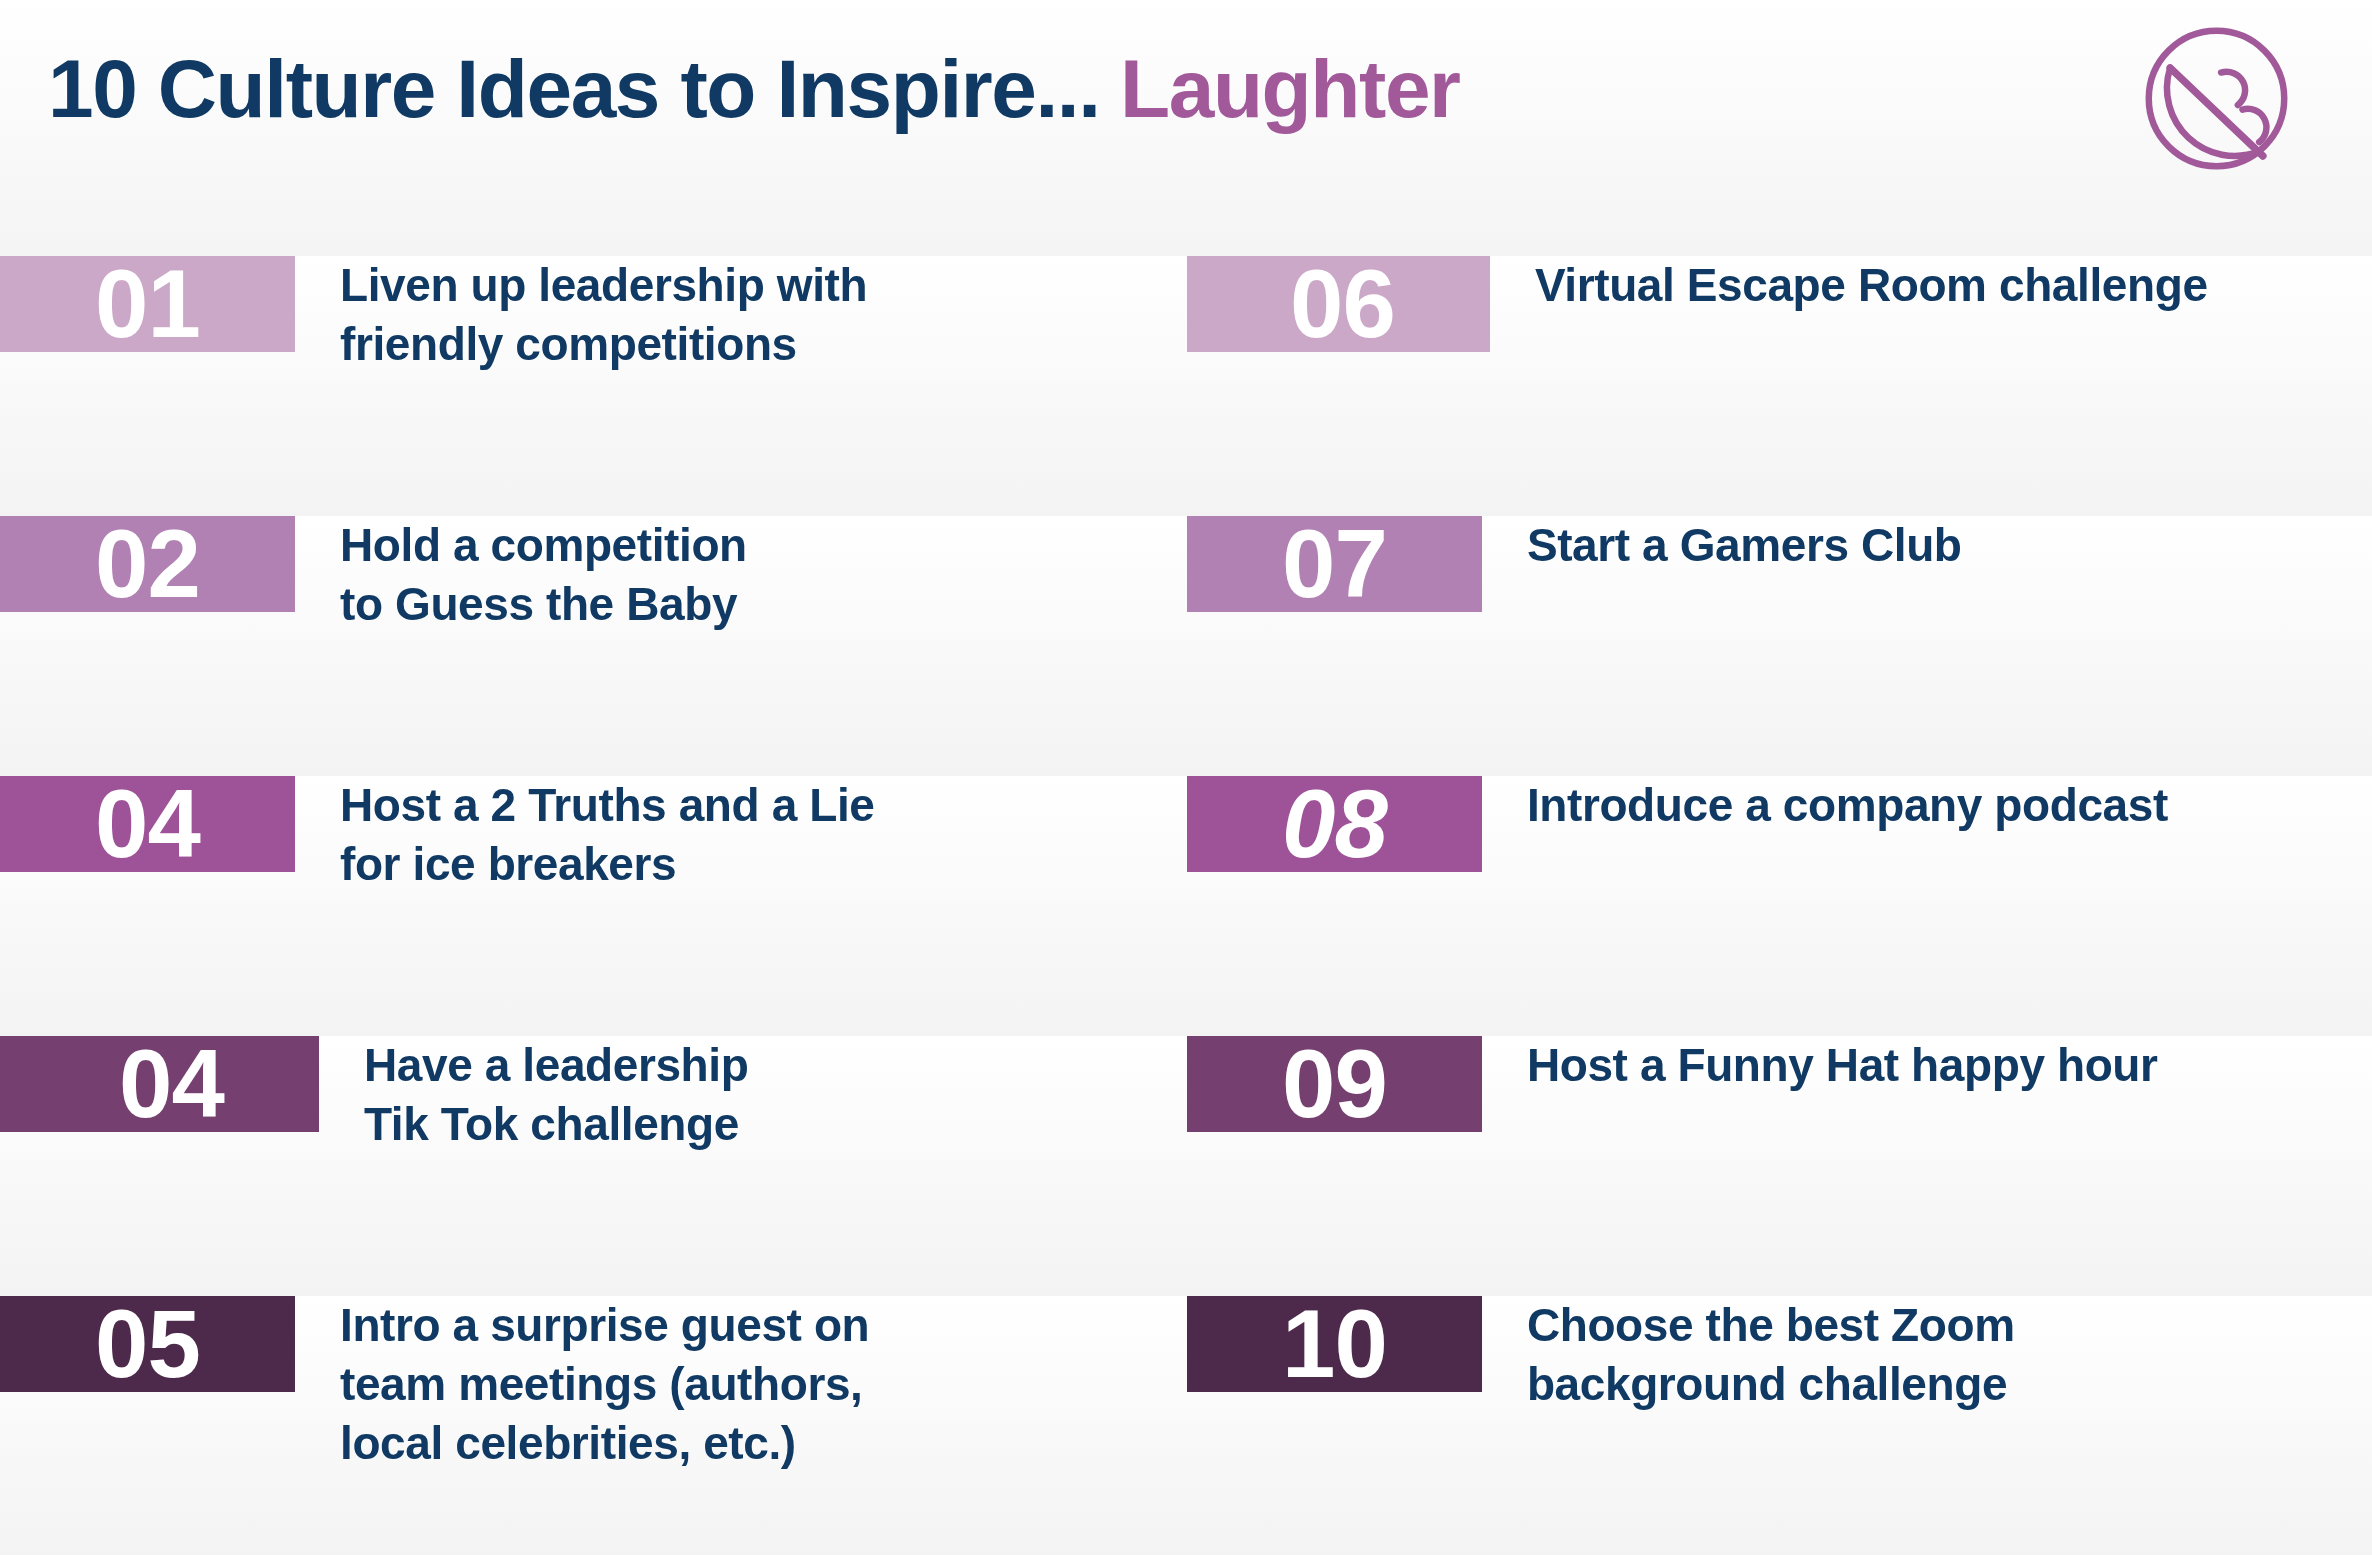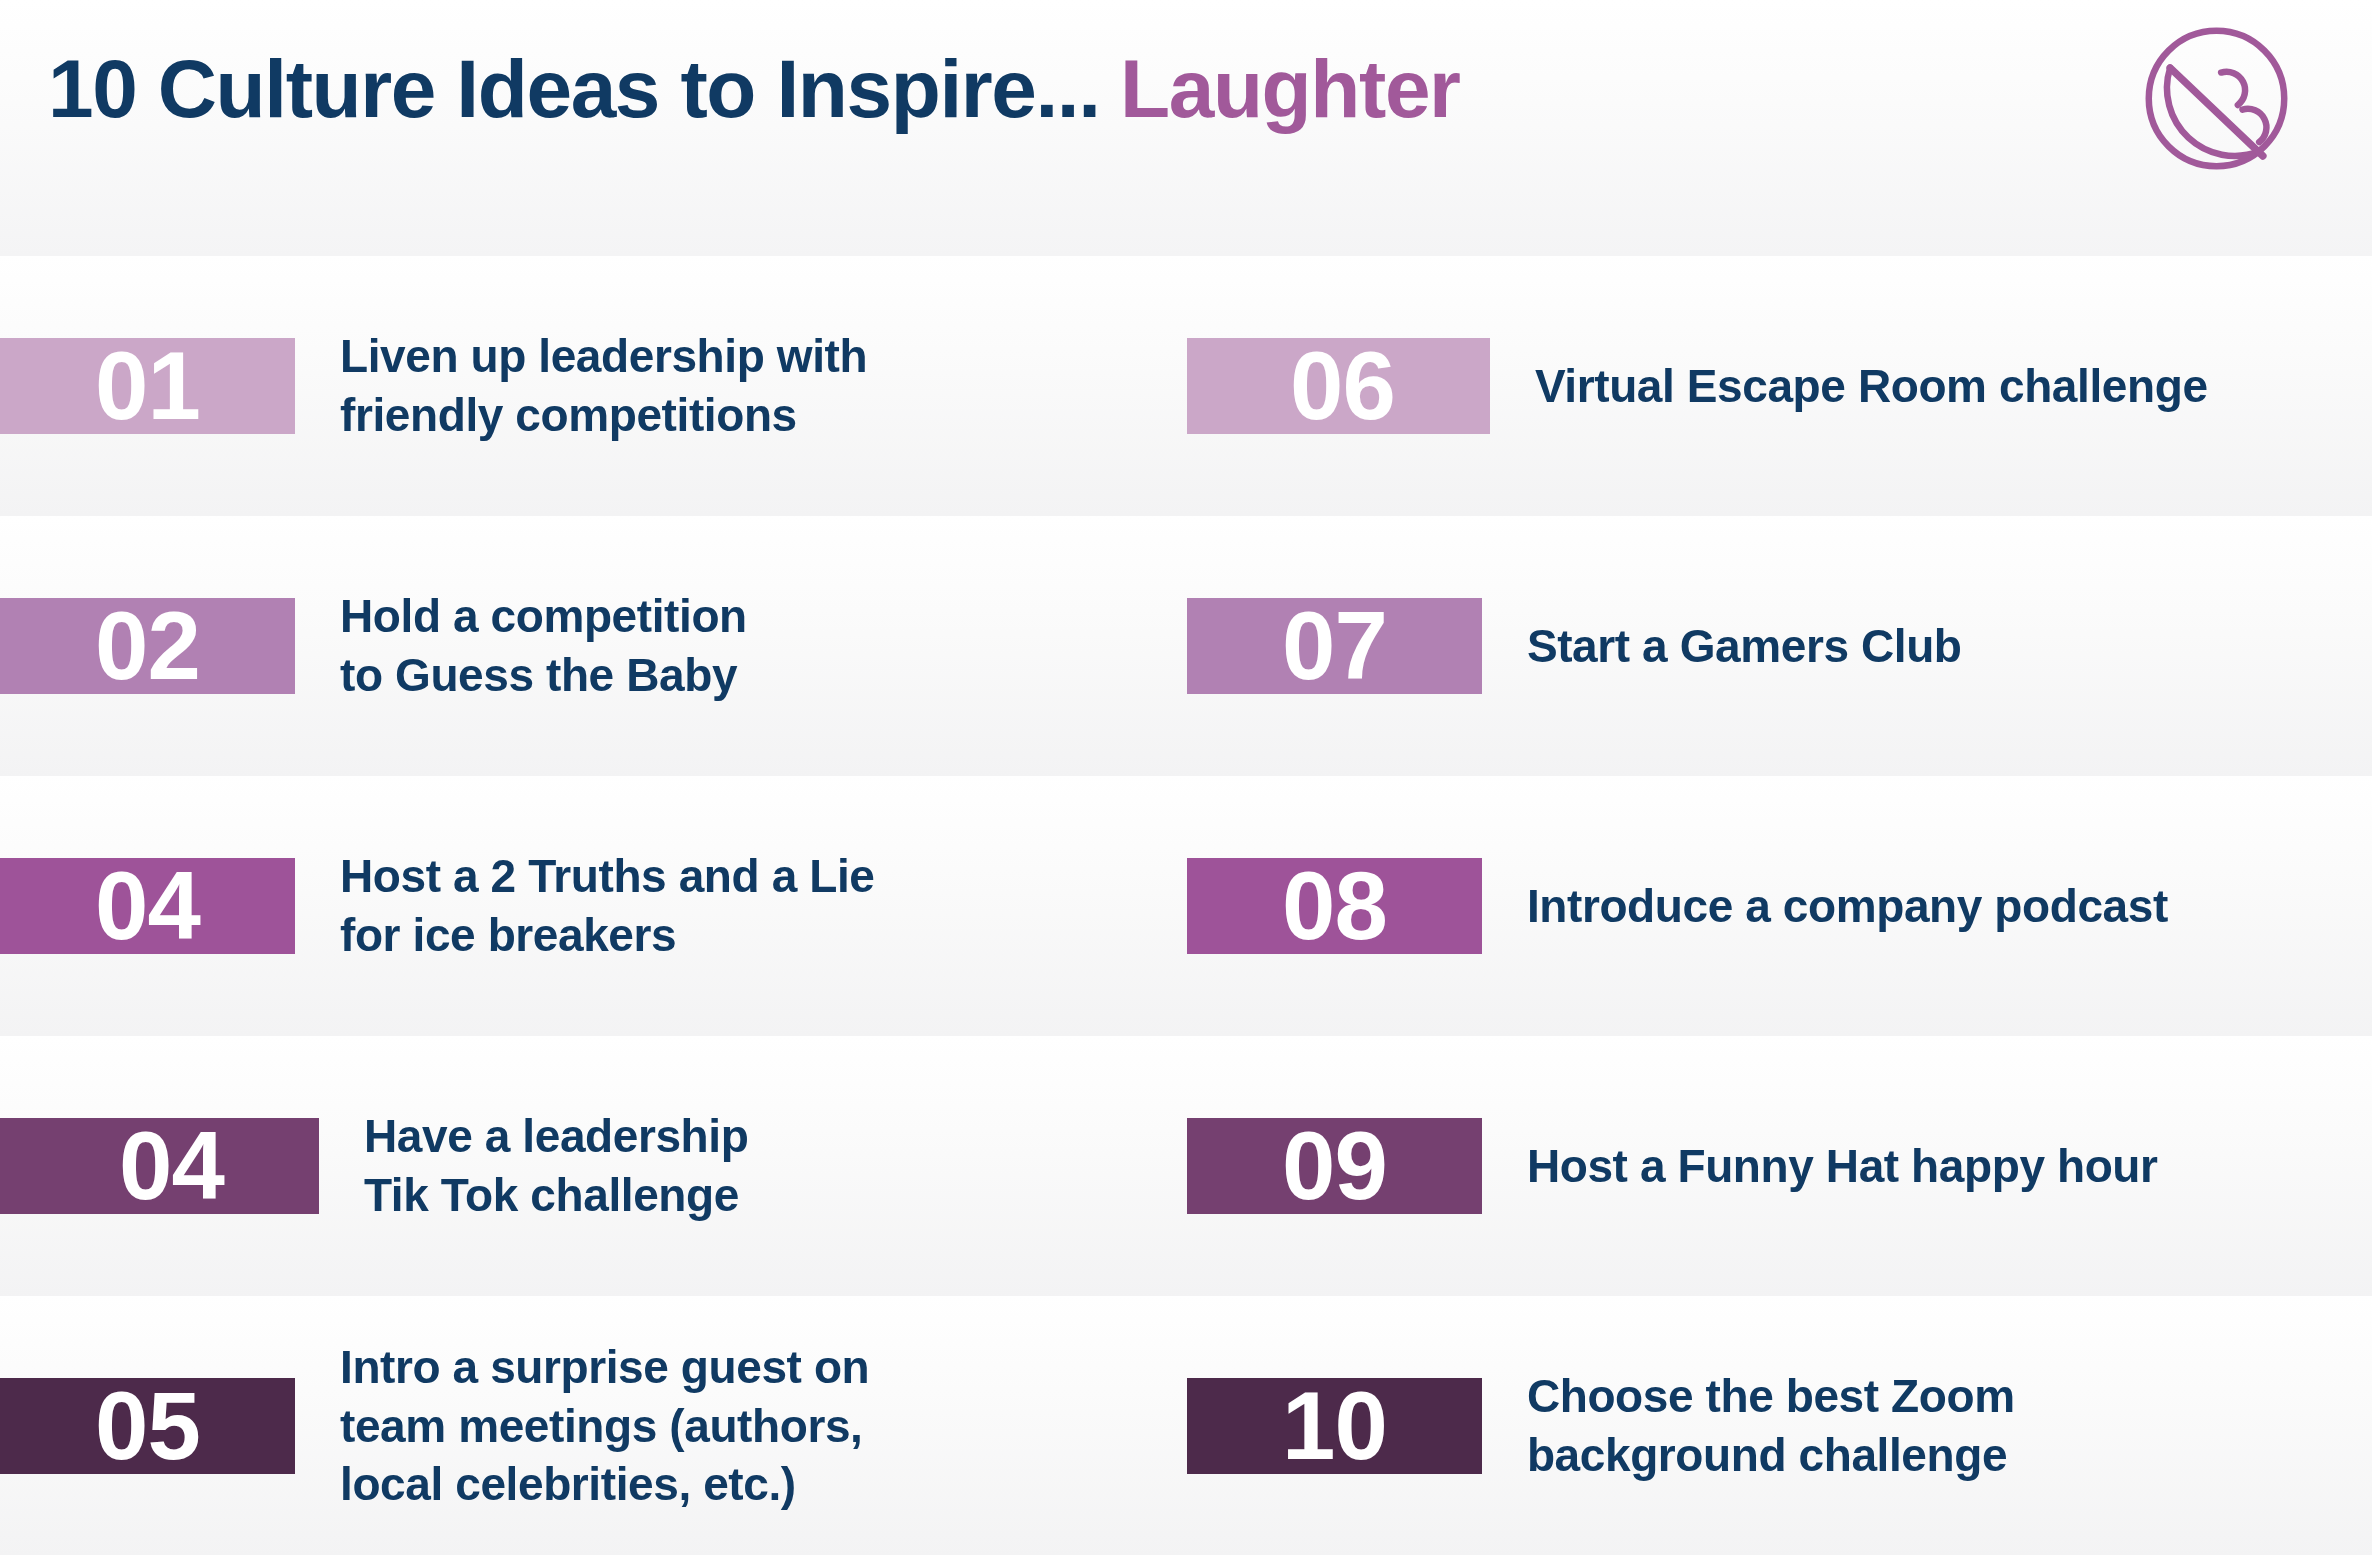--- a/index.html
+++ b/index.html
@@ -62,21 +62,21 @@
     height: 1300px;
   }
   .col-left  { left: 0; }
   .col-right { left: 1186px; }
 
   .row {
     position: relative;
     width: 100%;
     height: 260px;
     display: flex;
-    align-items: center;
+    align-items: flex-start;
     background: linear-gradient(to bottom, #ffffff 0%, #fafafa 45%, #f3f3f4 100%);
   }
 
   .num-block {
     flex: 0 0 295px;
     width: 295px;
     display: flex;
     align-items: center;
     justify-content: center;
     position: relative;
@@ -176,21 +176,21 @@
       </div>
       <div class="idea-text">Virtual Escape Room challenge</div>
     </div>
     <div class="row">
       <div class="num-block" style="background-color: rgb(177, 129, 179);">
         <span class="num">07</span>
       </div>
       <div class="idea-text">Start a Gamers Club</div>
     </div>
     <div class="row">
-      <div class="num-block" style="background-color: rgb(158, 83, 153);">
+      <div class="num-block" style="background-color: rgb(158, 83, 153); font-style: italic;">
         <span class="num">08</span>
       </div>
       <div class="idea-text">Introduce a company podcast</div>
     </div>
     <div class="row">
       <div class="num-block" style="background-color: rgb(117, 64, 112);">
         <span class="num">09</span>
       </div>
       <div class="idea-text">Host a Funny Hat happy hour</div>
     </div>

